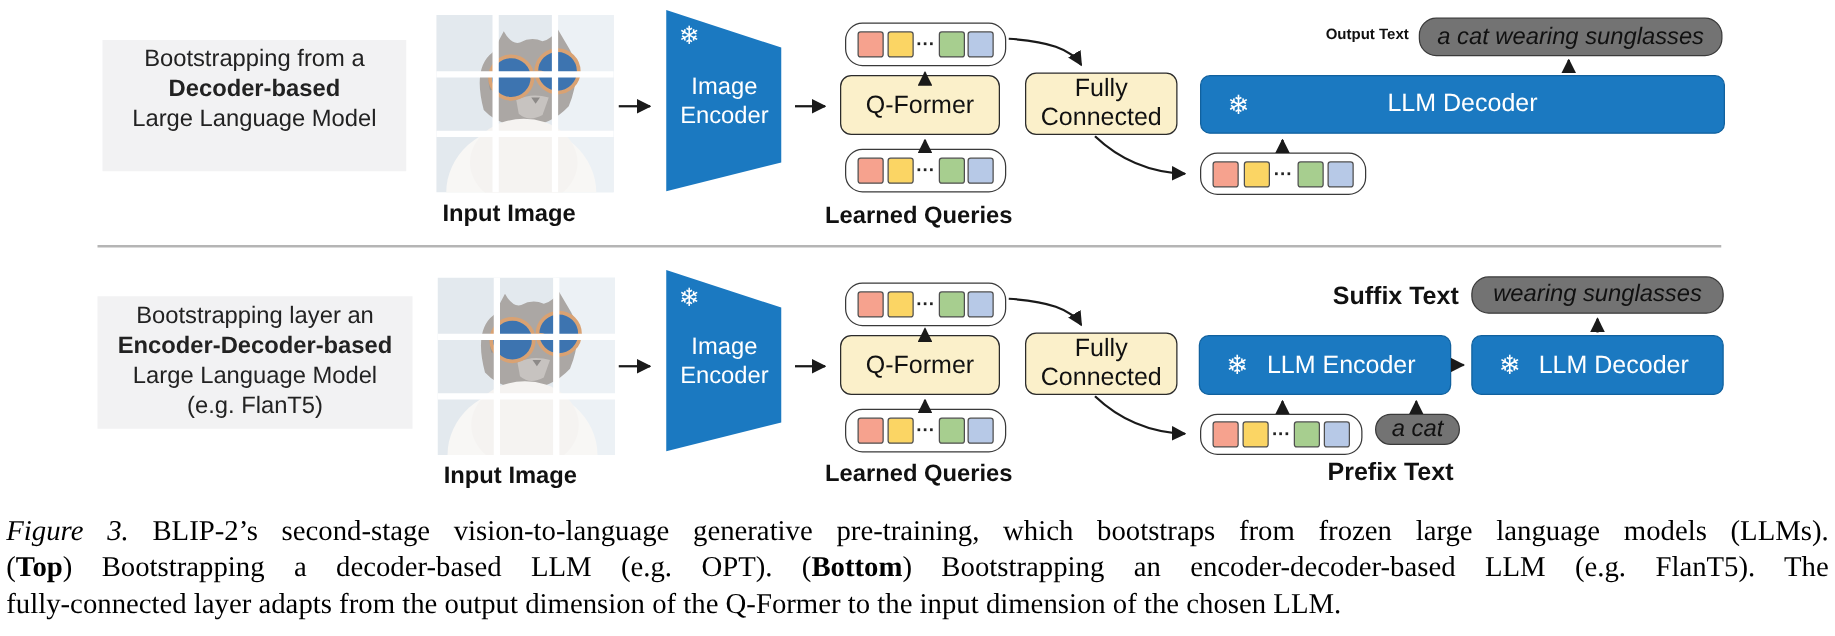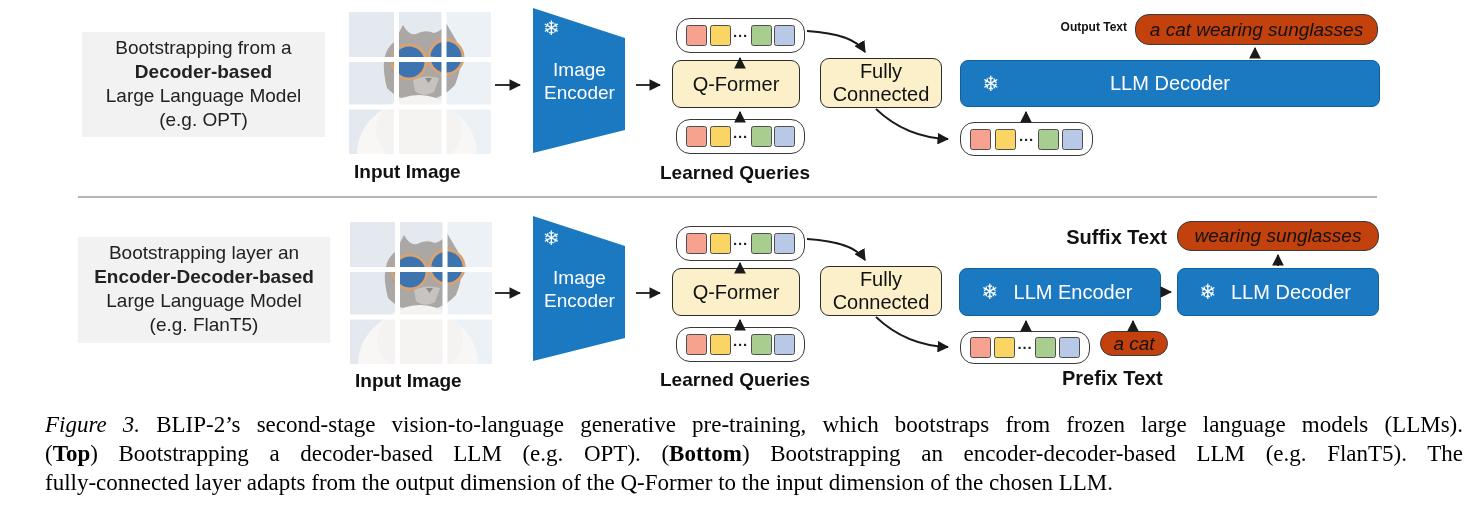--- a/index.html
+++ b/index.html
@@ -13,34 +13,34 @@
   .label-box{background:var(--graybox);color:#222;text-align:center;font-size:19px;line-height:24px;padding-top:4px;}
 
   .bold-label{font-weight:bold;color:#111;font-size:19px;}
   .center{}
   .right{text-align:right;}
 
   .pill{background:#fff;border:1.7px solid #3a3a3a;border-radius:14px;display:flex;align-items:center;justify-content:space-between;padding:0 9px;}
   .tok{width:19px;height:19px;border:1.3px solid #555;border-radius:2.5px;display:inline-block;}
   .ellip{font-size:15px;font-weight:bold;color:#222;letter-spacing:0px;line-height:19px;}
 
-  .text-pill{background:#c2410c;border:1.7px solid #3a3a3a;border-radius:14px;display:flex;align-items:center;justify-content:center;font-style:italic;font-size:19px;color:#111;}
+  .text-pill{background:#737373;border:1.7px solid #3a3a3a;border-radius:14px;display:flex;align-items:center;justify-content:center;font-style:italic;font-size:19px;color:#111;}
 
   .cream-box{background:var(--cream);border:1.7px solid #2b2b2b;border-radius:9px;display:flex;align-items:center;justify-content:center;text-align:center;font-size:20px;line-height:23px;color:#111;}
 
   .blue-box{background:var(--blue);border:1px solid #11619e;border-radius:8px;display:flex;align-items:center;justify-content:center;color:#fff;font-size:20px;}
   .blue-box .snow{position:absolute;left:21px;top:50%;transform:translateY(-50%);font-family:"DejaVu Sans",sans-serif;font-size:21px;color:#fff;}
 
   .enc-label{color:#fff;font-size:19px;line-height:23px;text-align:center;z-index:4;}
   .snow-free{position:absolute;z-index:4;color:#fff;font-family:"DejaVu Sans",sans-serif;font-size:20px;}
 
   .divider{background:var(--divider);}
 
   .caption{position:absolute;left:5px;top:410px;width:1458px;font-family:"Liberation Serif",serif;font-size:23px;line-height:29px;color:#000;z-index:4;}
-  .caption > div{text-align:justify;text-align-last:justify;margin-left:40px;}
+  .caption > div{text-align:justify;text-align-last:justify;}
   .caption > div:last-child{text-align-last:left;}
 </style>
 </head>
 <body>
 
 <div class="canvas">
 
   <svg class="layer shapes" viewBox="0 0 1468 509">
     <defs>
       <symbol id="cat" viewBox="0 0 142 142">
@@ -94,21 +94,20 @@
       <path d="M1133,329 V321"></path>
       <path d="M1164,292 H1171"></path>
       <path d="M1278,266 V255"></path>
     </g>
   </svg>
 
   <div class="abs label-box" style="left:82px;top:32px;width:243px;height:105px;">
       <div><span>Bootstrapping from a</span></div>
       <div><span style="font-weight: bold;">Decoder-based</span></div>
       <div><span>Large Language Model</span></div>
-      <div><span>(e.g. OPT)</span></div>
     </div>
 
   <div class="abs bold-label center" style="left:354px;top:161px;width:132px;">Input Image</div>
 
   <span class="snow-free" style="left:543px;top:16px;">❄</span>
   <div class="abs enc-label" style="left:533px;top:58px;width:93px;">Image Encoder</div>
 
   <div class="abs pill" style="left:676px;top:18px;width:129px;height:35px;">
     <span class="tok" style="background: rgb(246, 162, 142); border-color: rgb(79, 79, 79);"></span>
     <span class="tok" style="background: rgb(251, 213, 100); border-color: rgb(79, 79, 79);"></span>

